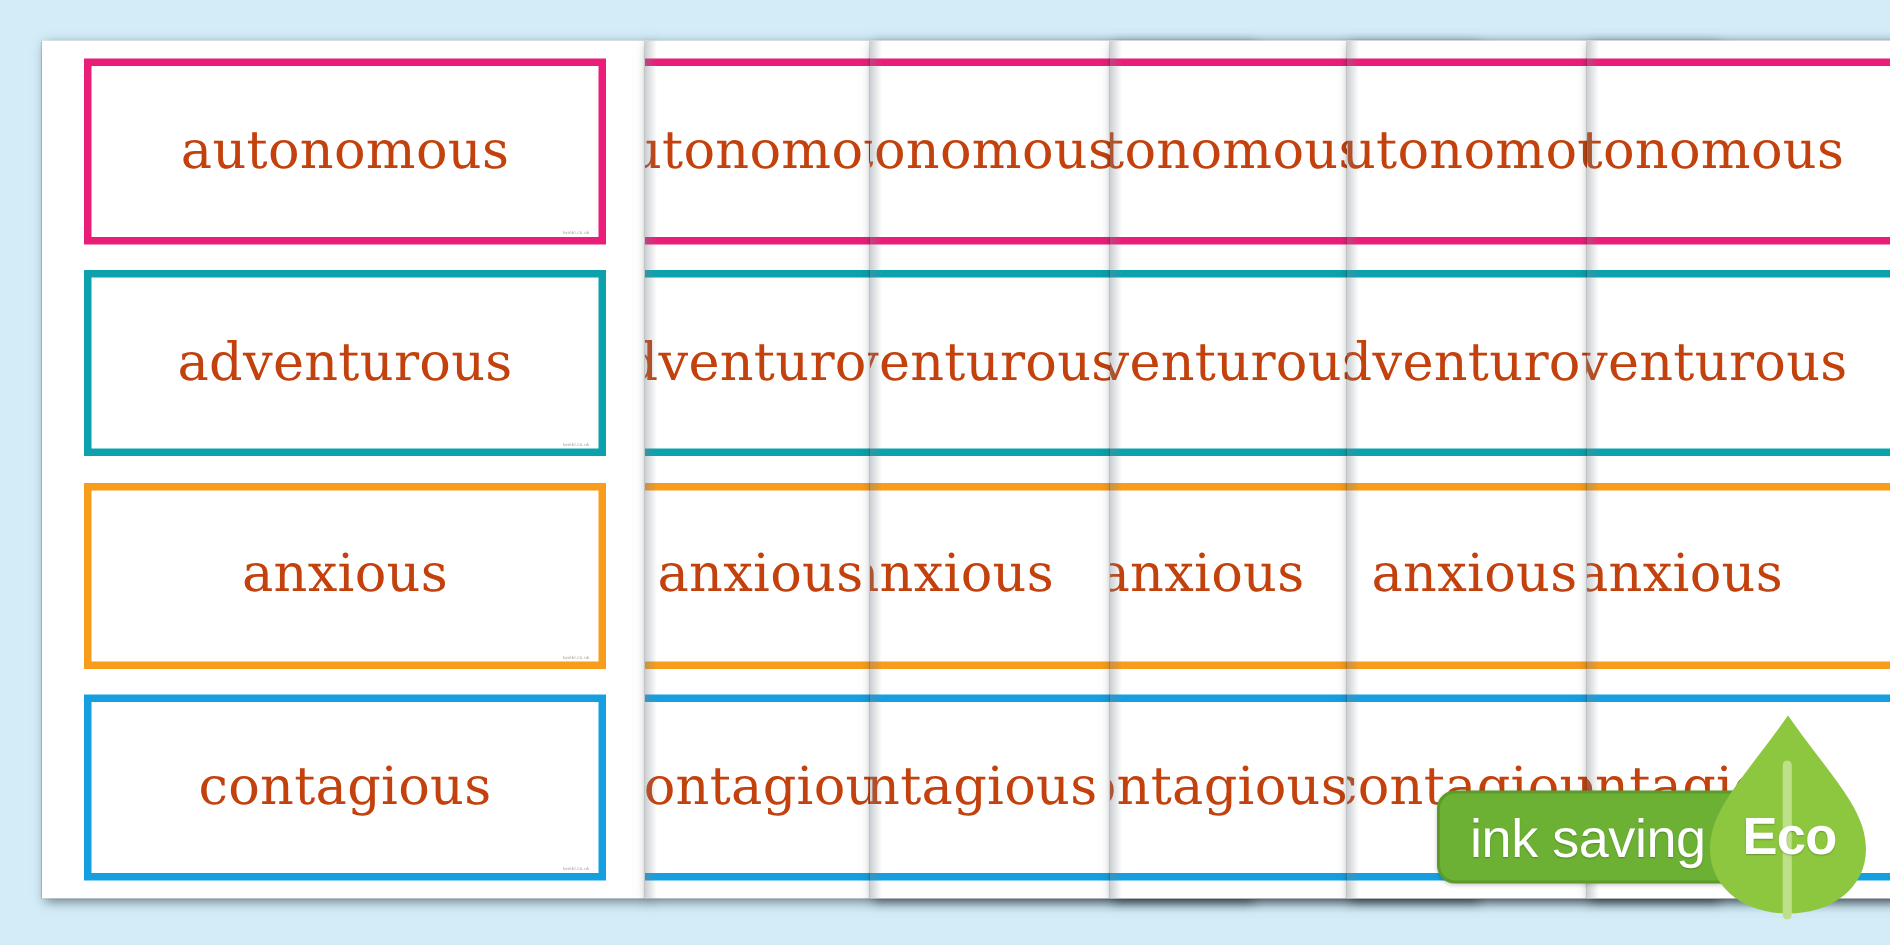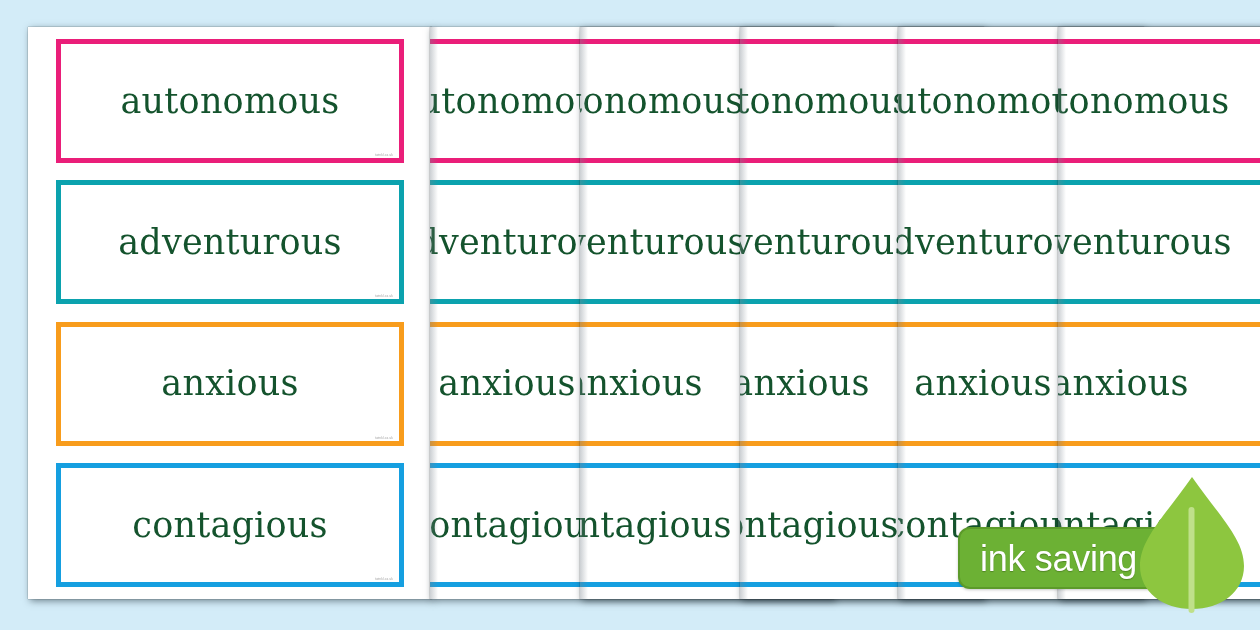--- a/index.html
+++ b/index.html
@@ -54,21 +54,21 @@
     background: #ffffff;
     border: 5px solid #000;
     display: flex;
     align-items: center;
     justify-content: center;
   }
 
   .card .word {
     font-size: 35px;
     line-height: 1.05;
-    color: #14532d;
+    color: #c2410c;
     letter-spacing: .2px;
     white-space: nowrap;
     font-family: "DejaVu Serif", "Liberation Serif", serif;
     font-weight: 400;
   }
 
   .card .copyright {
     position: absolute;
     right: 6px;
     bottom: 1px;
@@ -277,16 +277,17 @@
     <div id="eco-pill"></div>
 
     <svg id="eco-leaf" viewBox="0 0 112 140" xmlns="http://www.w3.org/2000/svg">
       <path d="M56 4 C 84 44, 108 66, 108 93 C 108 119, 85 136, 56 136
                C 27 136, 4 119, 4 93 C 4 66, 28 44, 56 4 Z" fill="#8dc63f"></path>
       <rect x="52.5" y="34" width="6" height="106" rx="3" fill="#bfe08a"></rect>
     </svg>
 
     <div id="eco-pill-label">ink saving</div>
 
+    <div id="eco-leaf-label">Eco</div>
 
   </div>
 
 </div>
 
 </body></html>

